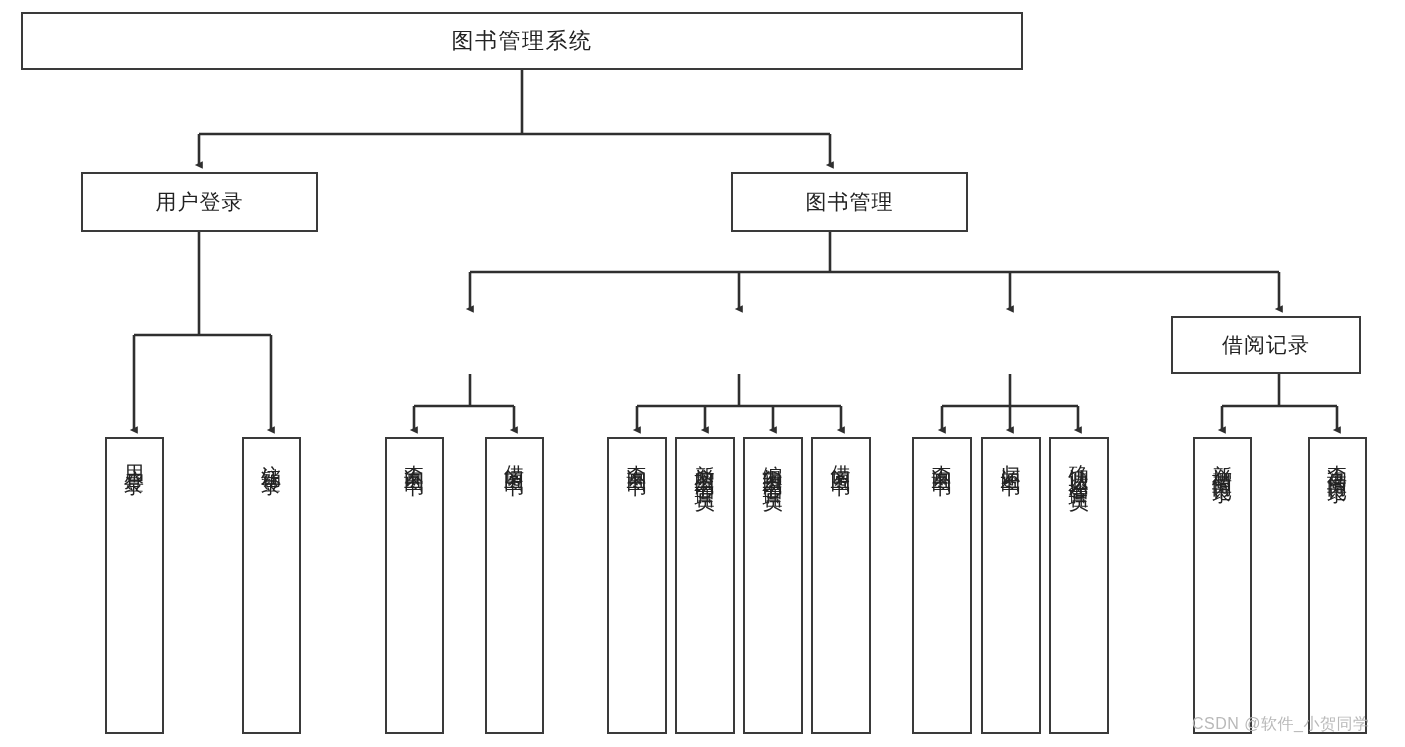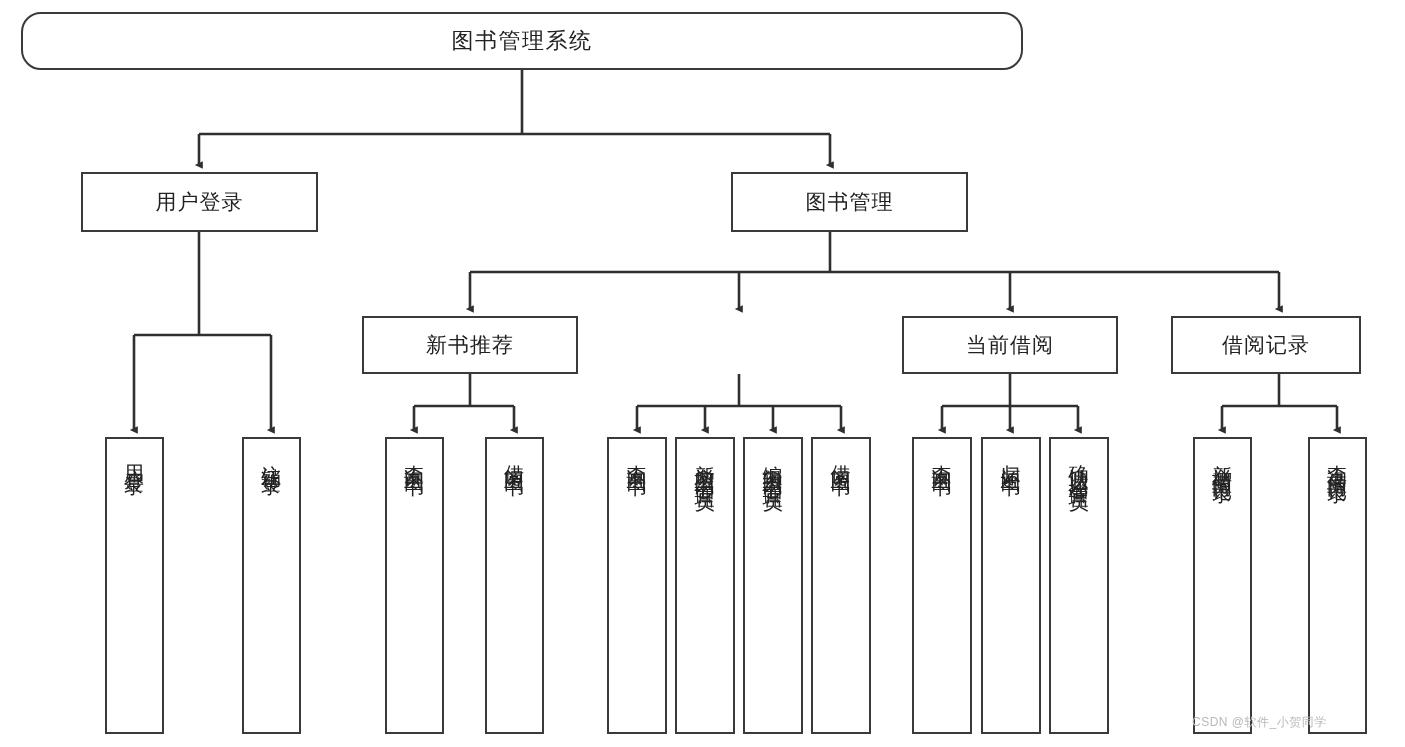--- a/index.html
+++ b/index.html
@@ -65,21 +65,21 @@
     font-size: 20px;
     letter-spacing: 4px;
     line-height: 1;
     white-space: nowrap;
   }
   
   #watermark {
     position: absolute;
     left: 1192px;
     top: 714px;
-    font-size: 12px;
+    font-size: 16px;
     color: #b9b9b9;
     letter-spacing: 0.5px;
     white-space: nowrap;
     user-select: none;
   }
 </style>
 </head>
 <body>
 
 <div id="diagram-root">
@@ -127,40 +127,34 @@
       <path d="M1010,406 L1010,430" marker-end="url(#arrowhead)"></path>
       <path d="M1078,406 L1078,430" marker-end="url(#arrowhead)"></path>
 
       <path d="M1279,374 L1279,406"></path>
       <path d="M1222,406 L1337,406"></path>
       <path d="M1222,406 L1222,430" marker-end="url(#arrowhead)"></path>
       <path d="M1337,406 L1337,430" marker-end="url(#arrowhead)"></path>
     </g>
   </svg>
 
-  <div class="node horiz root" style="left:21px; top:12px; width:1002px; height:58px;border-radius:20px;">
+  <div class="node horiz root" style="left:21px; top:12px; width:1002px; height:58px;">
     <span class="node-label">图书管理系统</span>
   </div>
 
   <div class="node horiz" style="left:81px; top:172px; width:237px; height:60px;">
     <span class="node-label">用户登录</span>
   </div>
 
   <div class="node horiz" style="left:711px; top:172px; width:237px; height:60px;margin-left:20px;">
     <span class="node-label">图书管理</span>
   </div>
 
-  <div class="node horiz" style="left:362px; top:316px; width:216px; height:58px;">
-    <span class="node-label">新书推荐</span>
-  </div>
-
-
-  <div class="node horiz" style="left:902px; top:316px; width:216px; height:58px;">
-    <span class="node-label">当前借阅</span>
-  </div>
+
+
 
   <div class="node horiz" style="left:1171px; top:316px; width:190px; height:58px;align-items:center;">
     <span class="node-label">借阅记录</span>
   </div>
 
   <div class="node vert" style="left:105px; top:437px; width:59px; height:297px;">
     <span class="node-label">用户登录</span>
   </div>
 
   <div class="node vert" style="left:242px; top:437px; width:59px; height:297px;">

